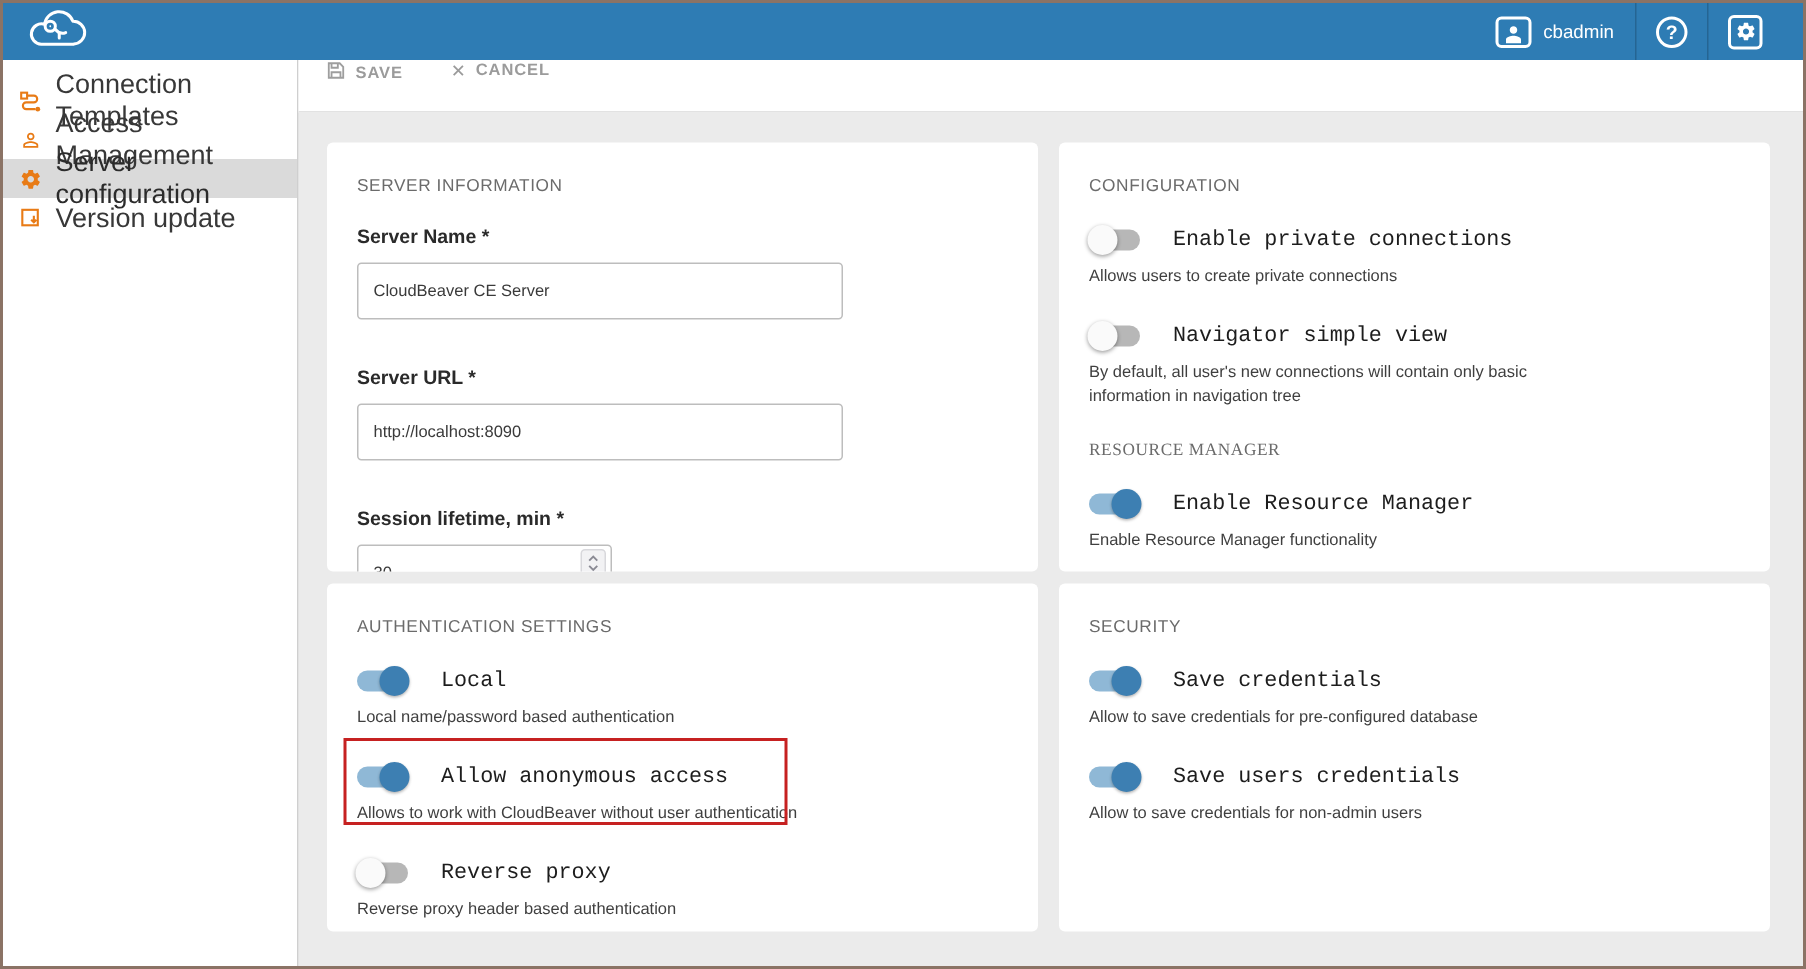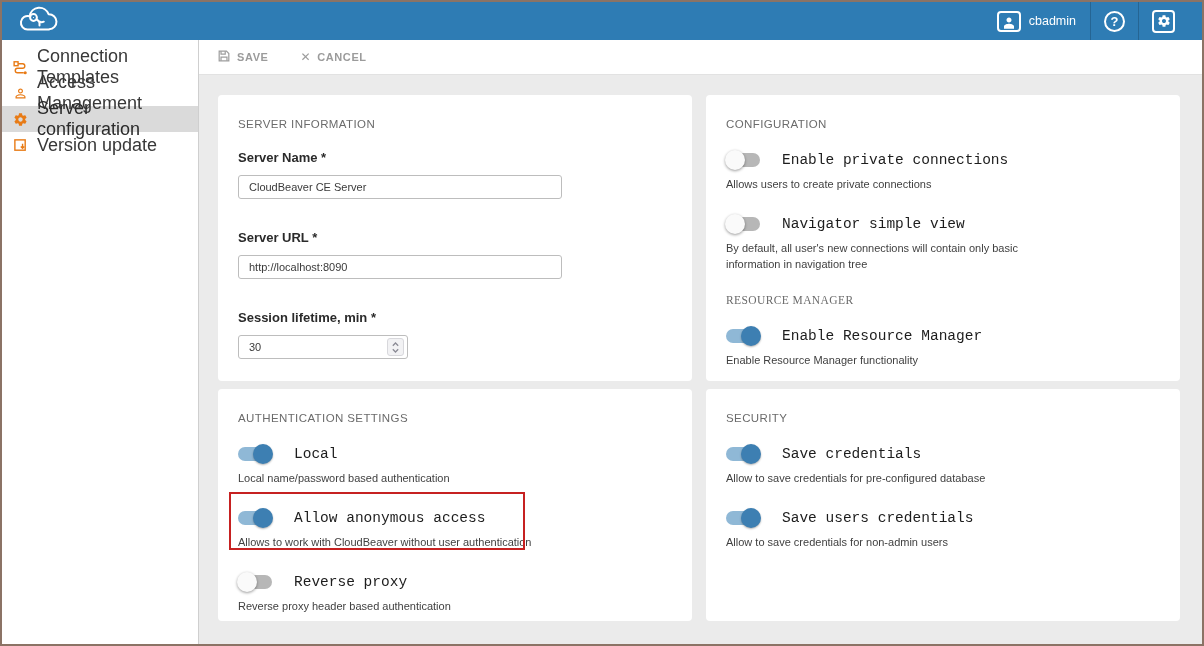--- a/index.html
+++ b/index.html
@@ -57,21 +57,21 @@
     padding-left:10px; cursor:pointer;
     font-size:18px; color:#383838;
   }
   .side-item.active { background:#dadada; font-weight:500; color:#2b2b2b; }
   .side-icon { width:16px; height:16px; flex:0 0 16px; display:flex; align-items:center; justify-content:center; }
   
   .main { flex:1; display:flex; flex-direction:column; min-width:0; }
   .toolbar {
     height:35px; flex:0 0 35px; background:#fff;
     border-bottom:1px solid #e2e2e2;
-    display:flex; align-items:center; gap:32px;
+    display:flex; align-items:flex-start; gap:32px;
     padding-left:18px;
   }
   .tool-btn {
     display:flex; align-items:center; gap:6px;
     font-size:11px; font-weight:600; letter-spacing:0.6px;
     color:#9b9b9b; cursor:pointer;
   }
   .tool-x { font-size:12px; color:#9b9b9b; }
   .content {
     flex:1; overflow:hidden;
@@ -91,21 +91,21 @@
     margin-bottom:18px; line-height:14px;
   }
   .subsection-title {
     font-size:11.5px; letter-spacing:0.4px; color:#6b6b6b;
     margin:0 0 18px 0; line-height:14px;font-family:Liberation Serif, serif;
   }
   
   .field { margin-bottom:30px; }
   .field-label { font-size:13px; font-weight:600; color:#2a2a2a; line-height:18px; margin-bottom:8px; }
   .text-input {
-    width:324px; height:24px;
+    width:324px; height:38px;
     border:1px solid #bdbdbd; border-radius:3px;
     background:#fff; font-family:inherit;
     font-size:11px; color:#3a3a3a; padding:0 10px;
     outline:none;
   }
   .num-wrap { position:relative; width:170px; }
   .num-wrap .text-input { width:170px; padding-right:28px; }
   .spinner {
     position:absolute; right:4px; top:3px;
     width:17px; height:18px;

